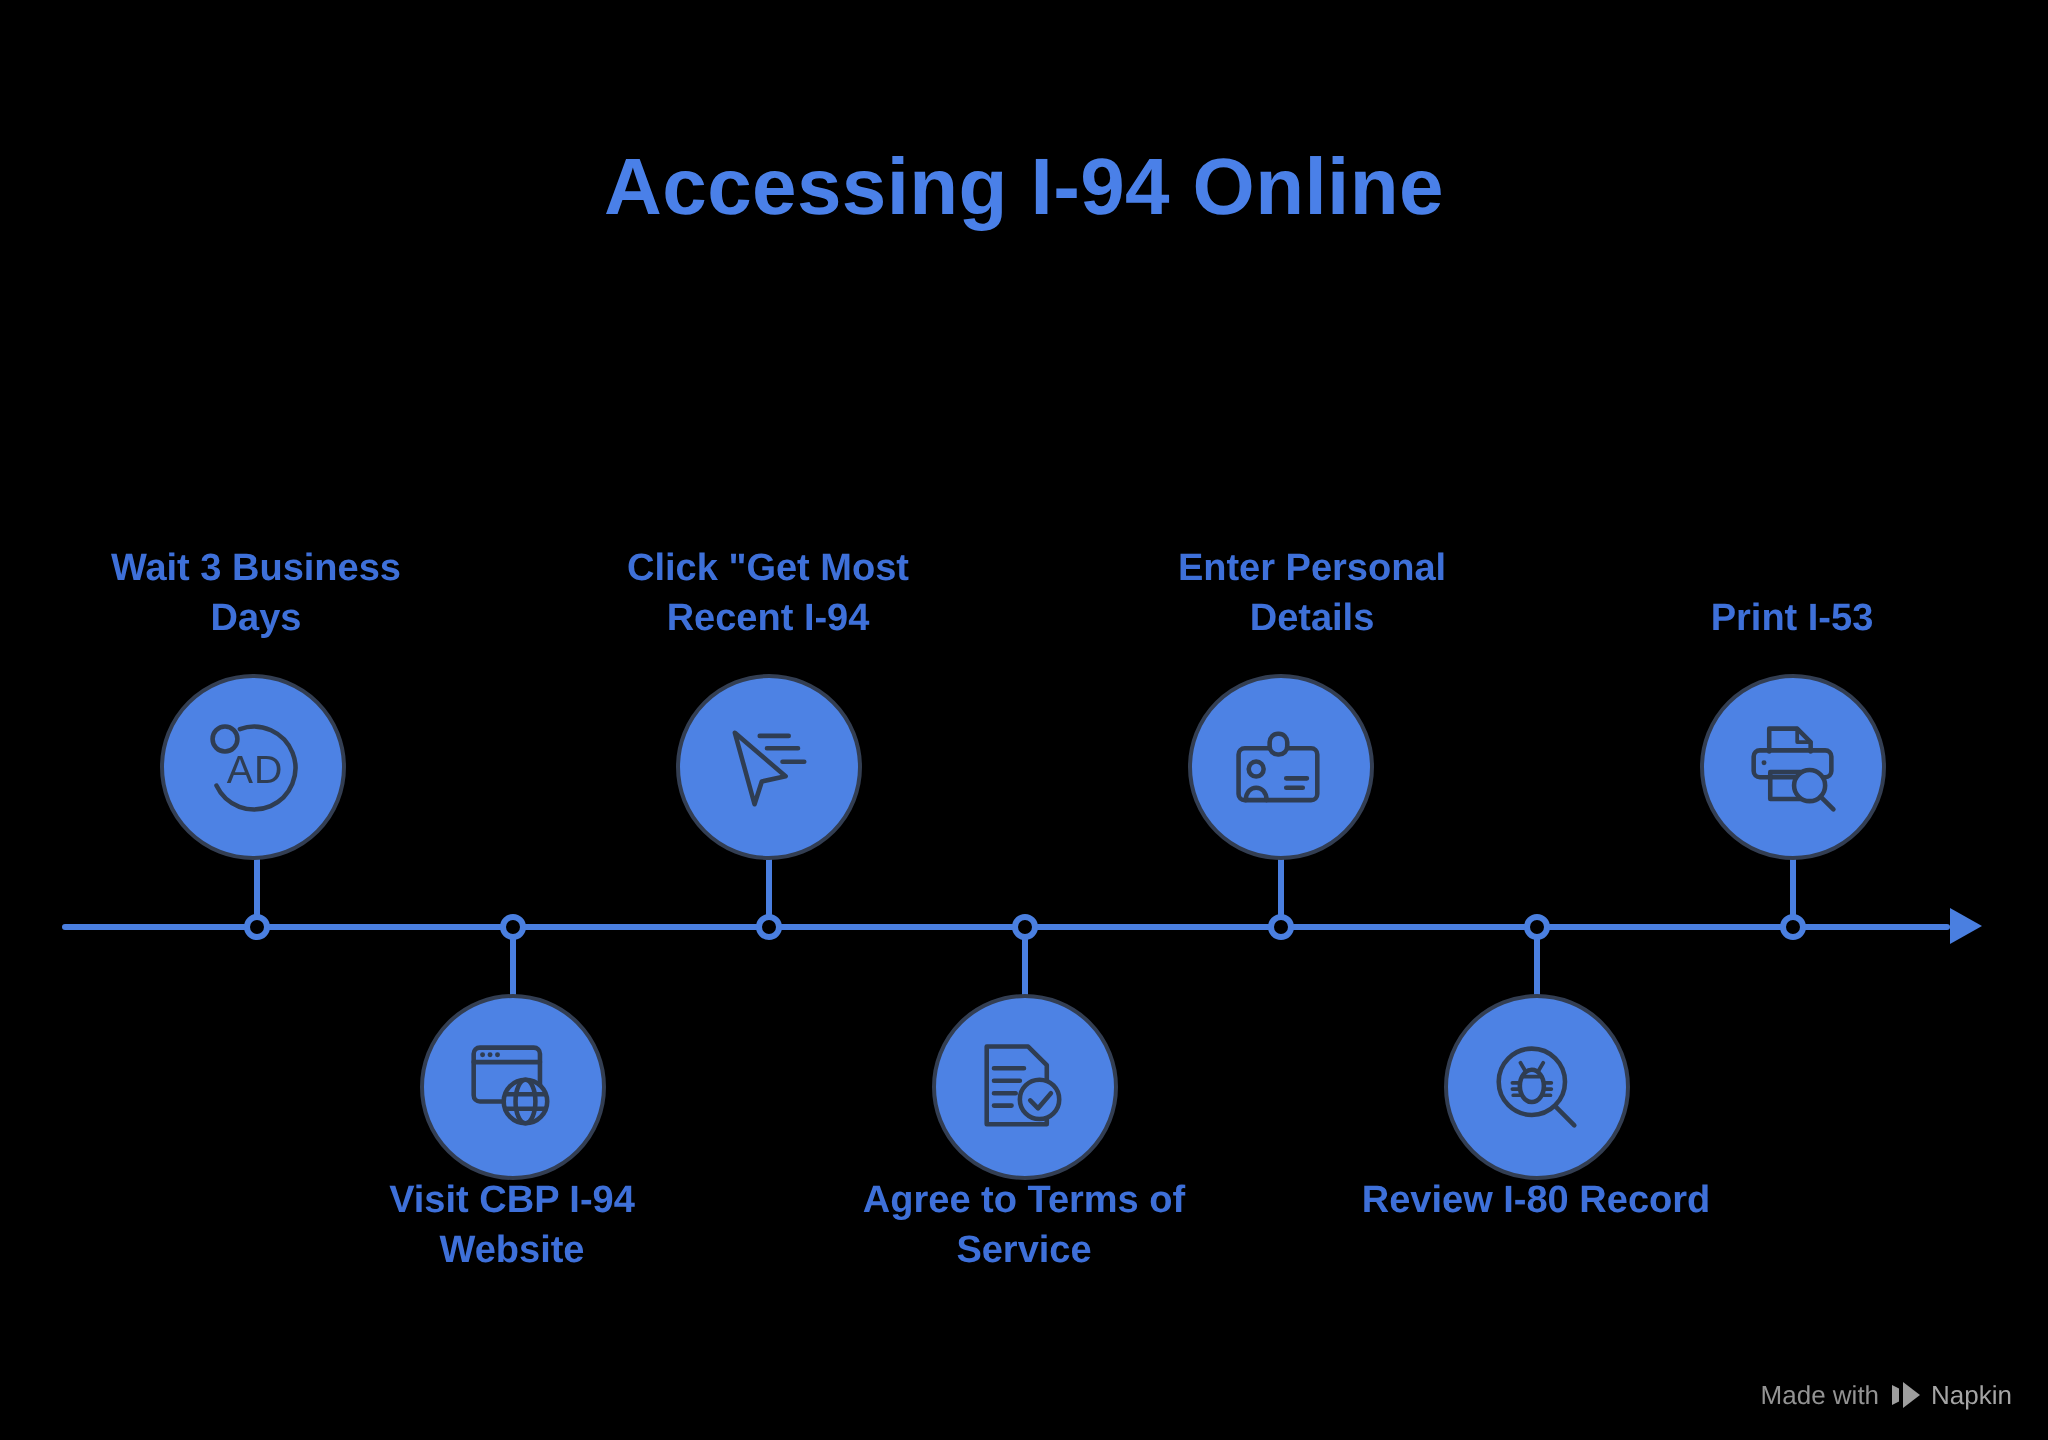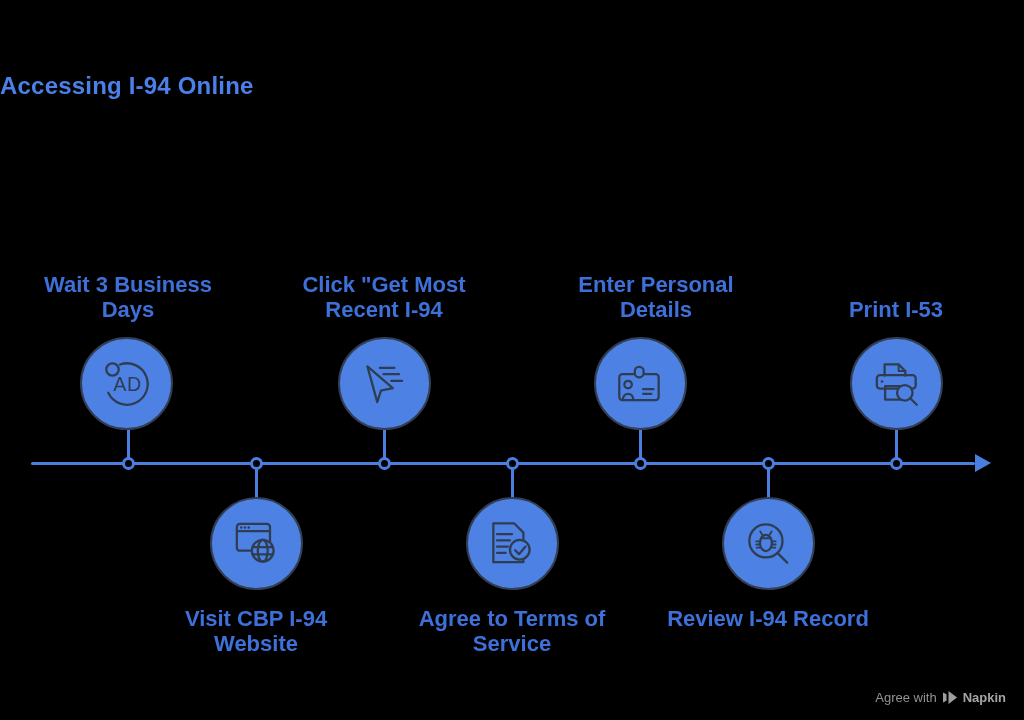--- a/index.html
+++ b/index.html
@@ -11,22 +11,22 @@
     --label:#3e70d9;
     --edge:#333e52;
     --wm:#939393;
   }
   html,body{margin:0;padding:0;background:var(--bg);}
   #canvas{
     position:relative;width:1024px;height:720px;background:var(--bg);
     font-family:"Liberation Sans",sans-serif;overflow:hidden;
   }
   .title{
-    position:absolute;left:0;top:72px;width:1024px;text-align:left;
-    font-size:24px;font-weight:700;color:var(--title);letter-spacing:0.2px;
+    position:absolute;left:0;top:72px;width:1024px;text-align:center;
+    font-size:40px;font-weight:700;color:var(--title);letter-spacing:0.2px;
   }
   .timeline{
     position:absolute;left:31px;top:462px;width:944px;height:3px;
     background:var(--line);border-radius:2px;
   }
   .arrowhead{
     position:absolute;left:975px;top:454px;width:0;height:0;
     border-top:9px solid transparent;border-bottom:9px solid transparent;
     border-left:16px solid var(--line);
   }
@@ -38,30 +38,30 @@
   .top-stub{top:429px;height:31px;}
   .bottom-stub{top:467px;height:32px;}
   .bubble{
     position:absolute;width:93px;height:93px;border-radius:50%;
     background:var(--fill);border:2px solid var(--edge);box-sizing:border-box;
     display:flex;align-items:center;justify-content:center;
   }
   .bubble svg{display:block;}
   .step-label{
     position:absolute;width:220px;display:flex;flex-direction:column;
-    text-align:center;font-size:22px;line-height:25px;font-weight:700;
+    text-align:center;font-size:19px;line-height:25px;font-weight:700;
     color:var(--label);white-space:pre-line;
   }
   .top-label{top:268px;height:54px;justify-content:flex-end;}
-  .bottom-label{top:606px;height:54px;justify-content:flex-start;}
+  .bottom-label{top:588px;height:54px;justify-content:flex-start;}
   .watermark{
     position:absolute;right:18px;bottom:15px;display:flex;align-items:center;
     gap:6px;font-size:13px;color:var(--wm);
   }
-  .wm-brand{font-weight:700;color:#a5a5a5;}
+  .wm-brand{font-weight:400;color:#a5a5a5;}
   .icon{stroke:var(--stroke);fill:none;stroke-width:2.2;stroke-linecap:round;stroke-linejoin:round;}
   .icon .thin{stroke-width:1.8;}
   .icon .mask{fill:var(--fill);}
   .icon .dot{fill:var(--stroke);stroke:none;}
   .icon text{stroke:none;fill:var(--stroke);font-family:"Liberation Sans",sans-serif;}
 </style>
 </head>
 <body>
 
 <div id="canvas">
@@ -142,21 +142,21 @@
         <rect class="mask" x="23" y="11.5" width="8.5" height="10" rx="4" stroke="var(--stroke)"></rect>
         <circle cx="16.5" cy="28.5" r="3.6"></circle>
         <path d="M11.5 43.5 C11.5 35.5 21.5 35.5 21.5 43.5"></path>
         <path d="M31 33 H41 M31 37.5 H39"></path>
       </svg>
     </div>
     <div class="node" style="left:633.5px"></div>
   </div>
 
   <div>
-    <div class="step-label bottom-label" style="left:658px">Review I-94 Record</div>
+    <div class="step-label bottom-label" style="left:658px">Review I-80 Record</div>
     <div class="stub bottom-stub" style="left:766.5px"></div>
     <div class="bubble" style="left:721.5px;top:497px">
       <svg class="icon" width="58" height="58" viewBox="0 0 56 56">
         <circle cx="26" cy="25" r="16"></circle>
         <ellipse cx="26" cy="27" rx="5.8" ry="7.8"></ellipse>
         <path class="thin" d="M21.3 22.5 H30.7"></path>
         <path class="thin" d="M23 20 L20.5 15.8 M29 20 L31.5 15.8"></path>
         <path class="thin" d="M20.2 25.5 H16.6 M20.2 28.5 H16.6 M20.2 31.5 H17"></path>
         <path class="thin" d="M31.8 25.5 H35.4 M31.8 28.5 H35.4 M31.8 31.5 H35"></path>
         <path d="M37.5 37 L46.5 46"></path>
@@ -176,21 +176,21 @@
         <circle class="dot" cx="14.5" cy="25.5" r="1.2"></circle>
         <rect x="17.5" y="30" width="16" height="13"></rect>
         <circle class="mask" cx="36.5" cy="36.5" r="7.5" stroke="var(--stroke)"></circle>
         <path d="M41.8 41.8 L48 48"></path>
       </svg>
     </div>
     <div class="node" style="left:889.5px"></div>
   </div>
 
   <div class="watermark">
-    <span>Agree with</span>
+    <span>Made with</span>
     <svg width="14" height="13" viewBox="0 0 14 13">
       <path d="M0 1.5 L3.5 3.2 V9.8 L0 11.5 Z" fill="#9e9e9e"></path>
       <path d="M5.5 0 L14 6.5 L5.5 13 Z" fill="#9e9e9e"></path>
     </svg>
     <span class="wm-brand">Napkin</span>
   </div>
 
 </div>
 
 </body></html>

